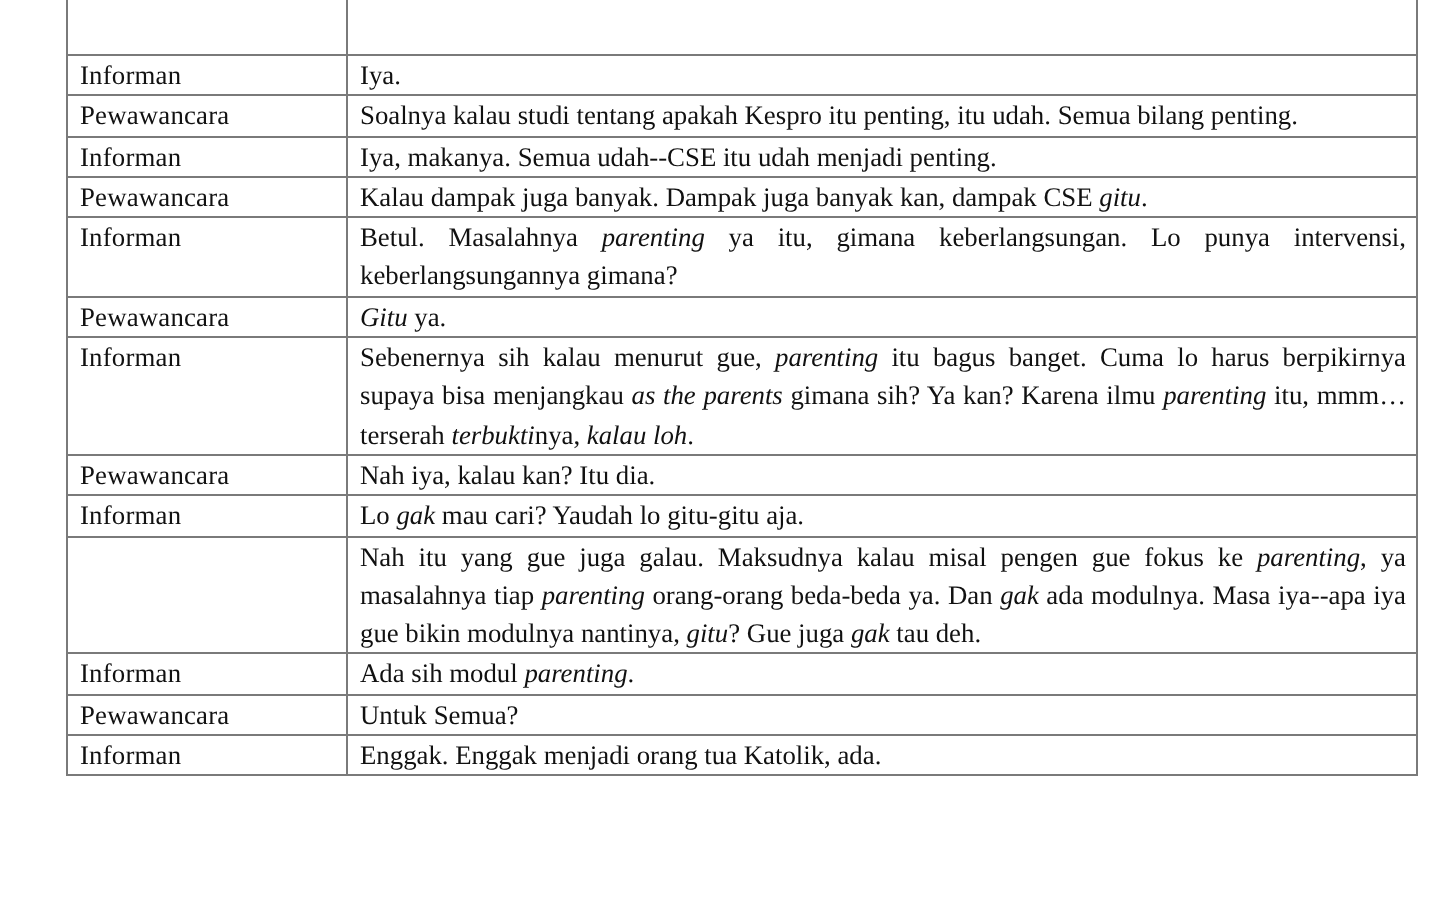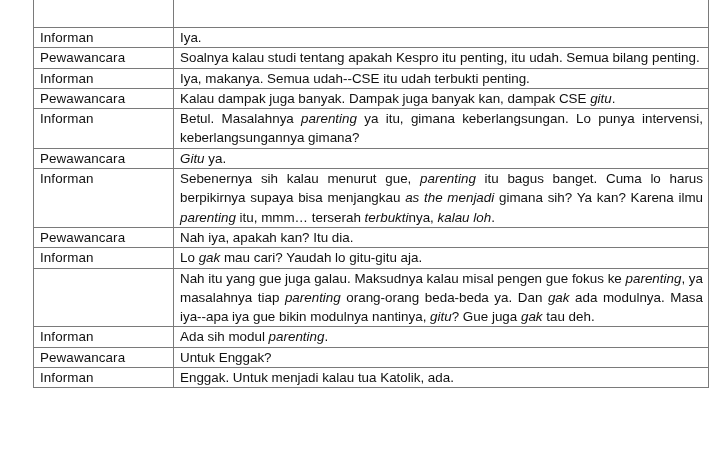--- a/index.html
+++ b/index.html
@@ -3,21 +3,21 @@
 <meta charset="utf-8">
 <style>
   html, body { margin: 0; padding: 0; background: #ffffff; }
   body { width: 720px; height: 452px; overflow: hidden; position: relative; }
   .doc-table {
     position: absolute;
     left: 33px;
     top: 0px;
     width: 676px;
     border-collapse: collapse;
-    font-family: Liberation Sans, sans-serif;
+    font-family: Liberation Serif, serif;
     font-size: 13.4px;
     line-height: 19.3px;
     color: #111111;
     table-layout: fixed;
   }
   .doc-table td {
     border: 1px solid #7a7a7a;
     padding: 0 5px 0 6px;
     vertical-align: top;
   }
@@ -39,56 +39,56 @@
     <tr>
         <td class="speaker">Informan</td>
         <td class="utter">Iya.</td>
       </tr>
     <tr>
         <td class="speaker">Pewawancara</td>
         <td class="utter">Soalnya kalau studi tentang apakah Kespro itu penting, itu udah. Semua bilang penting.</td>
       </tr>
     <tr>
         <td class="speaker">Informan</td>
-        <td class="utter">Iya, makanya. Semua udah--CSE itu udah terbukti penting.</td>
+        <td class="utter">Iya, makanya. Semua udah--CSE itu udah menjadi penting.</td>
       </tr>
     <tr>
         <td class="speaker">Pewawancara</td>
         <td class="utter">Kalau dampak juga banyak. Dampak juga banyak kan, dampak CSE <em>gitu</em>.</td>
       </tr>
     <tr>
         <td class="speaker">Informan</td>
         <td class="utter">Betul. Masalahnya <em>parenting</em> ya itu, gimana keberlangsungan. Lo punya intervensi, keberlangsungannya gimana?</td>
       </tr>
     <tr>
         <td class="speaker">Pewawancara</td>
         <td class="utter"><em>Gitu</em> ya.</td>
       </tr>
     <tr>
         <td class="speaker">Informan</td>
-        <td class="utter">Sebenernya sih kalau menurut gue, <em>parenting</em> itu bagus banget. Cuma lo harus berpikirnya supaya bisa menjangkau <em>as the menjadi</em> gimana sih? Ya kan? Karena ilmu <em>parenting</em> itu, mmm… terserah <em>terbukti</em>nya, <em>kalau loh</em>.</td>
+        <td class="utter">Sebenernya sih kalau menurut gue, <em>parenting</em> itu bagus banget. Cuma lo harus berpikirnya supaya bisa menjangkau <em>as the parents</em> gimana sih? Ya kan? Karena ilmu <em>parenting</em> itu, mmm… terserah <em>terbukti</em>nya, <em>kalau loh</em>.</td>
       </tr>
     <tr>
         <td class="speaker">Pewawancara</td>
-        <td class="utter">Nah iya, apakah kan? Itu dia.</td>
+        <td class="utter">Nah iya, kalau kan? Itu dia.</td>
       </tr>
     <tr>
         <td class="speaker">Informan</td>
         <td class="utter">Lo <em>gak</em> mau cari? Yaudah lo gitu-gitu aja.</td>
       </tr>
     <tr>
         <td class="speaker"></td>
         <td class="utter">Nah itu yang gue juga galau. Maksudnya kalau misal pengen gue fokus ke <em>parenting</em>, ya masalahnya tiap <em>parenting</em> orang-orang beda-beda ya. Dan <em>gak</em> ada modulnya. Masa iya--apa iya gue bikin modulnya nantinya, <em>gitu</em>? Gue juga <em>gak</em> tau deh.</td>
       </tr>
     <tr>
         <td class="speaker">Informan</td>
         <td class="utter">Ada sih modul <em>parenting</em>.</td>
       </tr>
     <tr>
         <td class="speaker">Pewawancara</td>
-        <td class="utter">Untuk Enggak?</td>
+        <td class="utter">Untuk Semua?</td>
       </tr>
     <tr>
         <td class="speaker">Informan</td>
-        <td class="utter">Enggak. Untuk menjadi kalau tua Katolik, ada.</td>
+        <td class="utter">Enggak. Enggak menjadi orang tua Katolik, ada.</td>
       </tr>
   </tbody>
 </table>
 
 </body></html>

